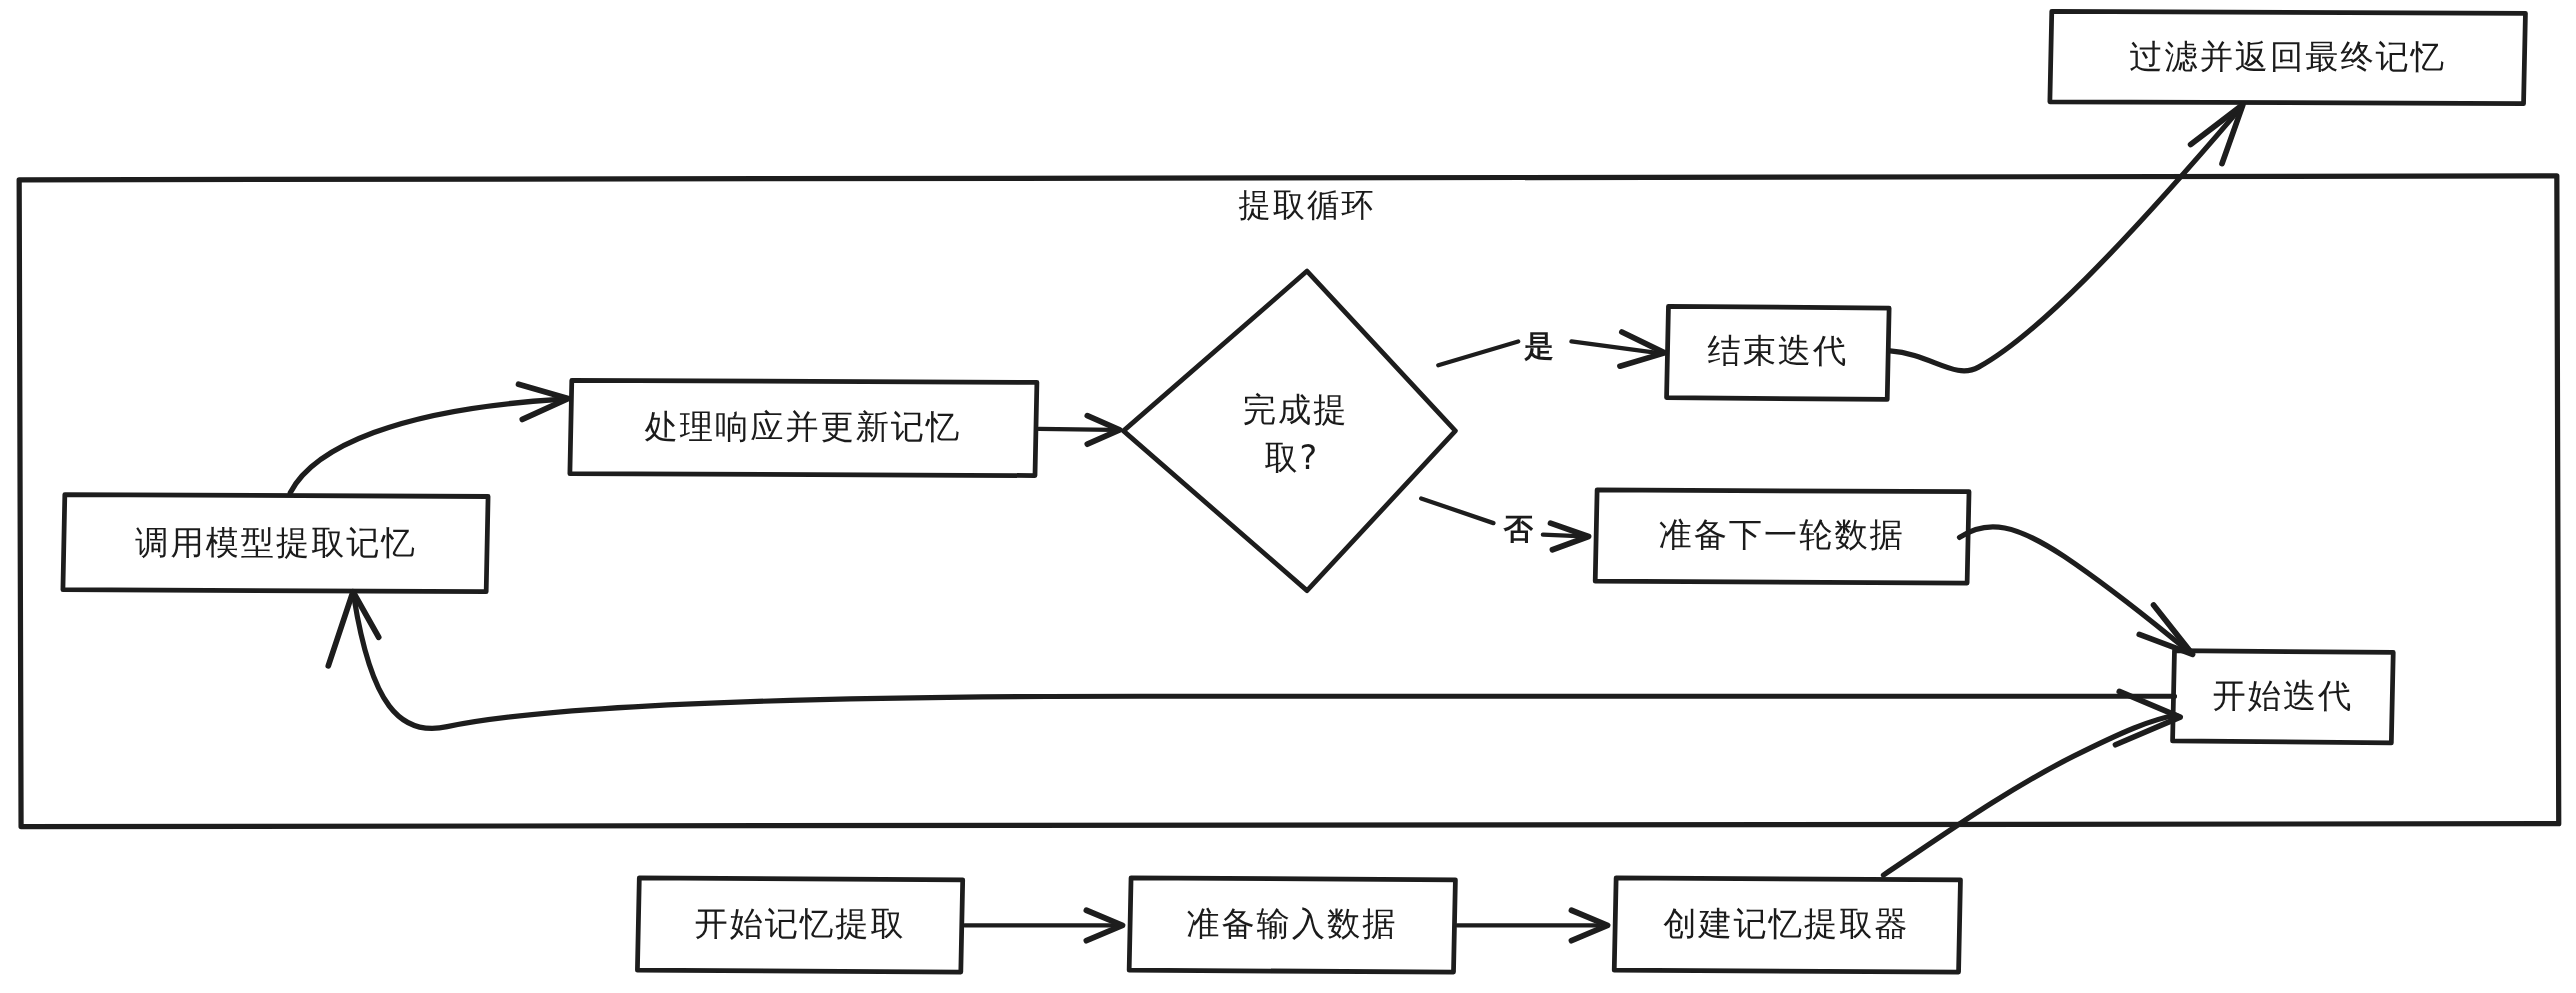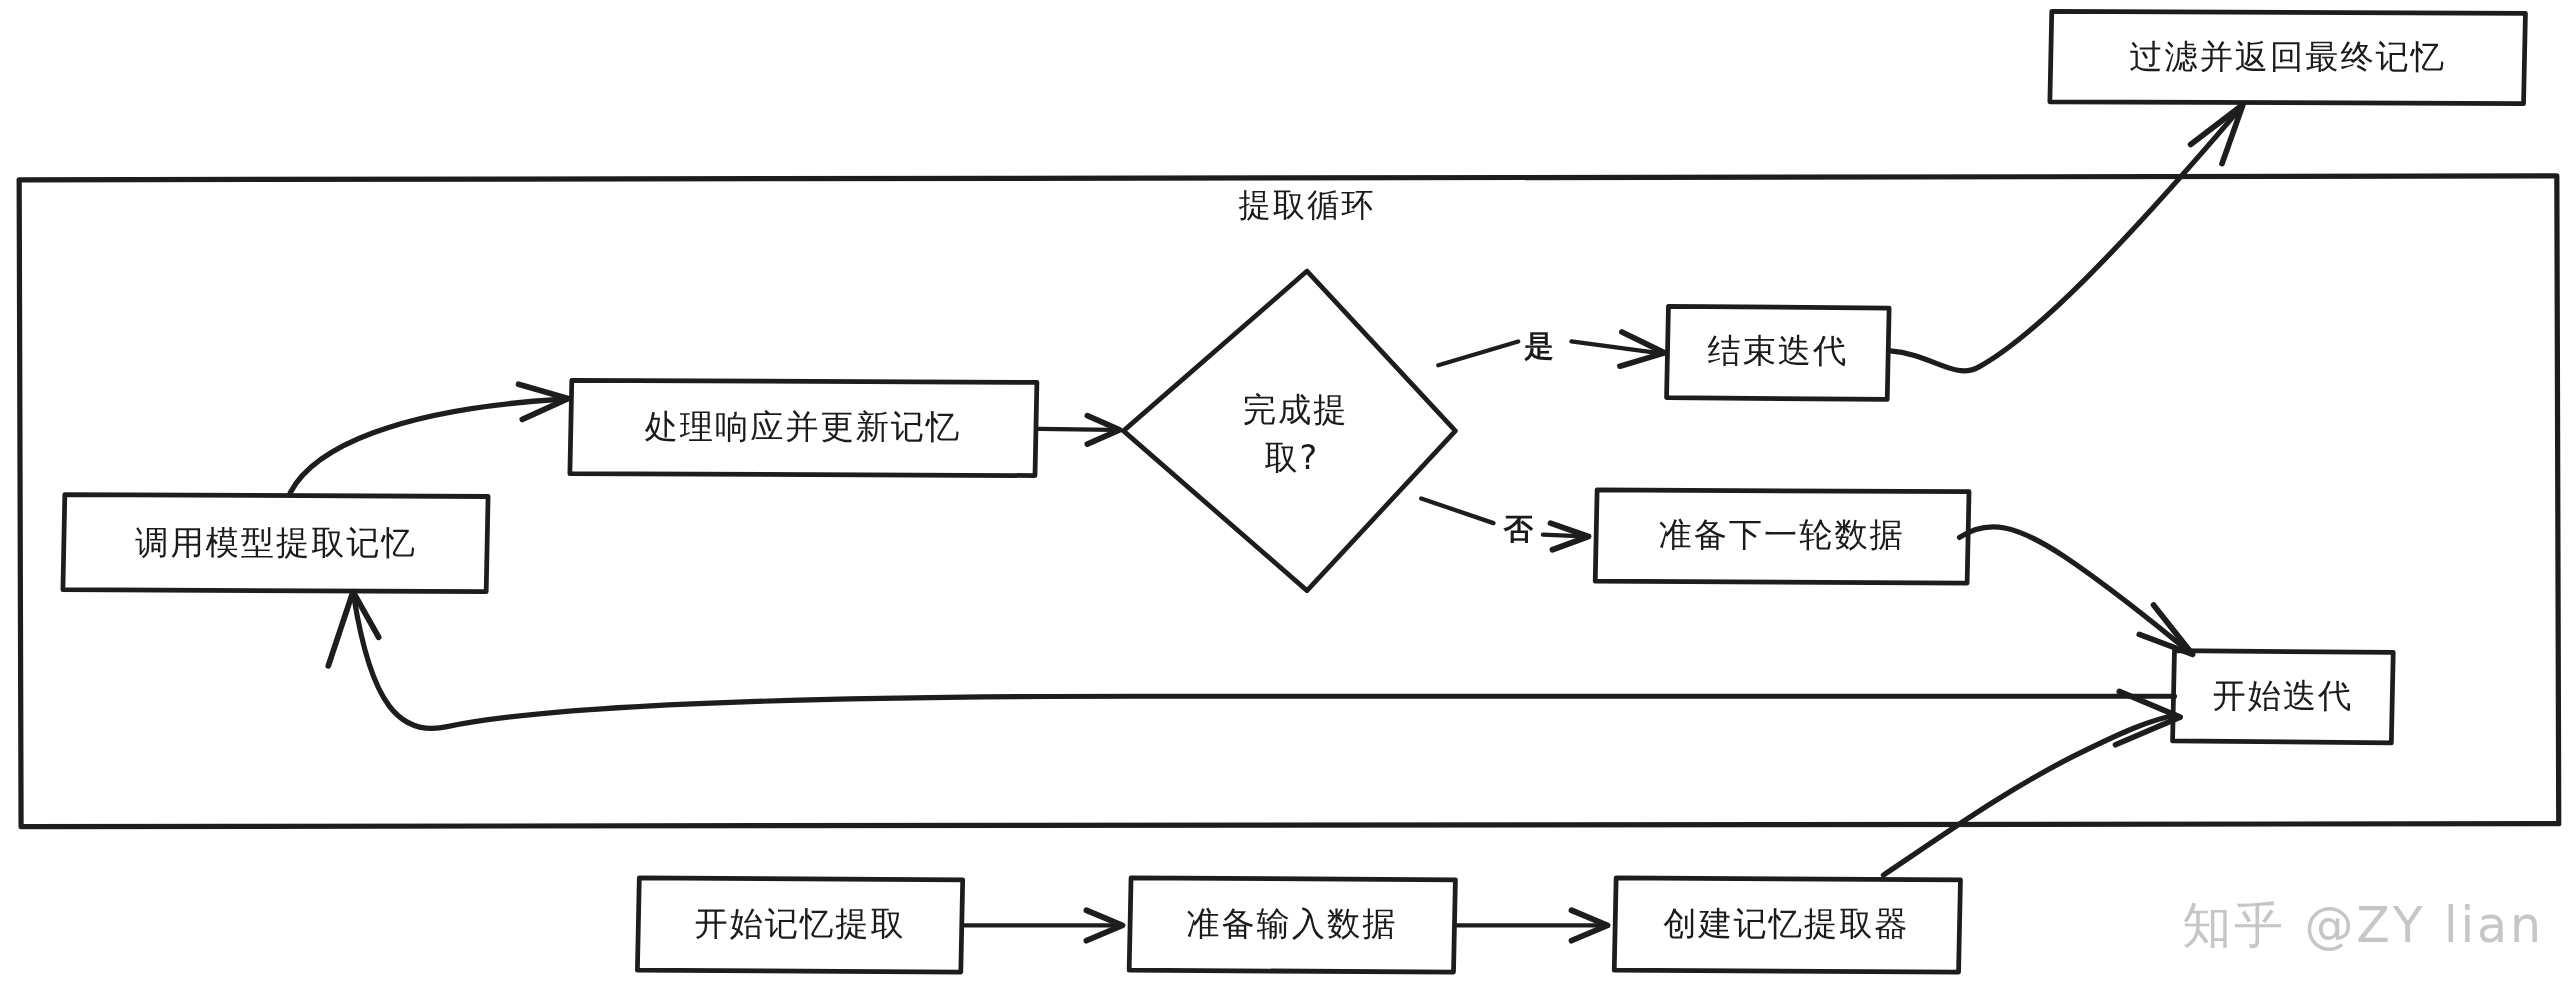--- a/index.html
+++ b/index.html
@@ -183,16 +183,15 @@
     
     <path class="edgeLineThin" d="M 1532 973 L 1680 973"></path>
     <path class="arrowHead" d="M 1652 957 L 1690 973 L 1652 989"></path>
 
     
     <path class="edgeLine" d="M 1980 920 C 2040 880 2110 830 2180 795 C 2230 770 2262 756 2288 752"></path>
     <path class="arrowHead" d="M 2228 727 L 2292 754 L 2224 783"></path>
 
   </svg>
 
-  <div class="watermark">知乎 @ZY lian</div>
 
 </div>
 
 
 </body></html>

